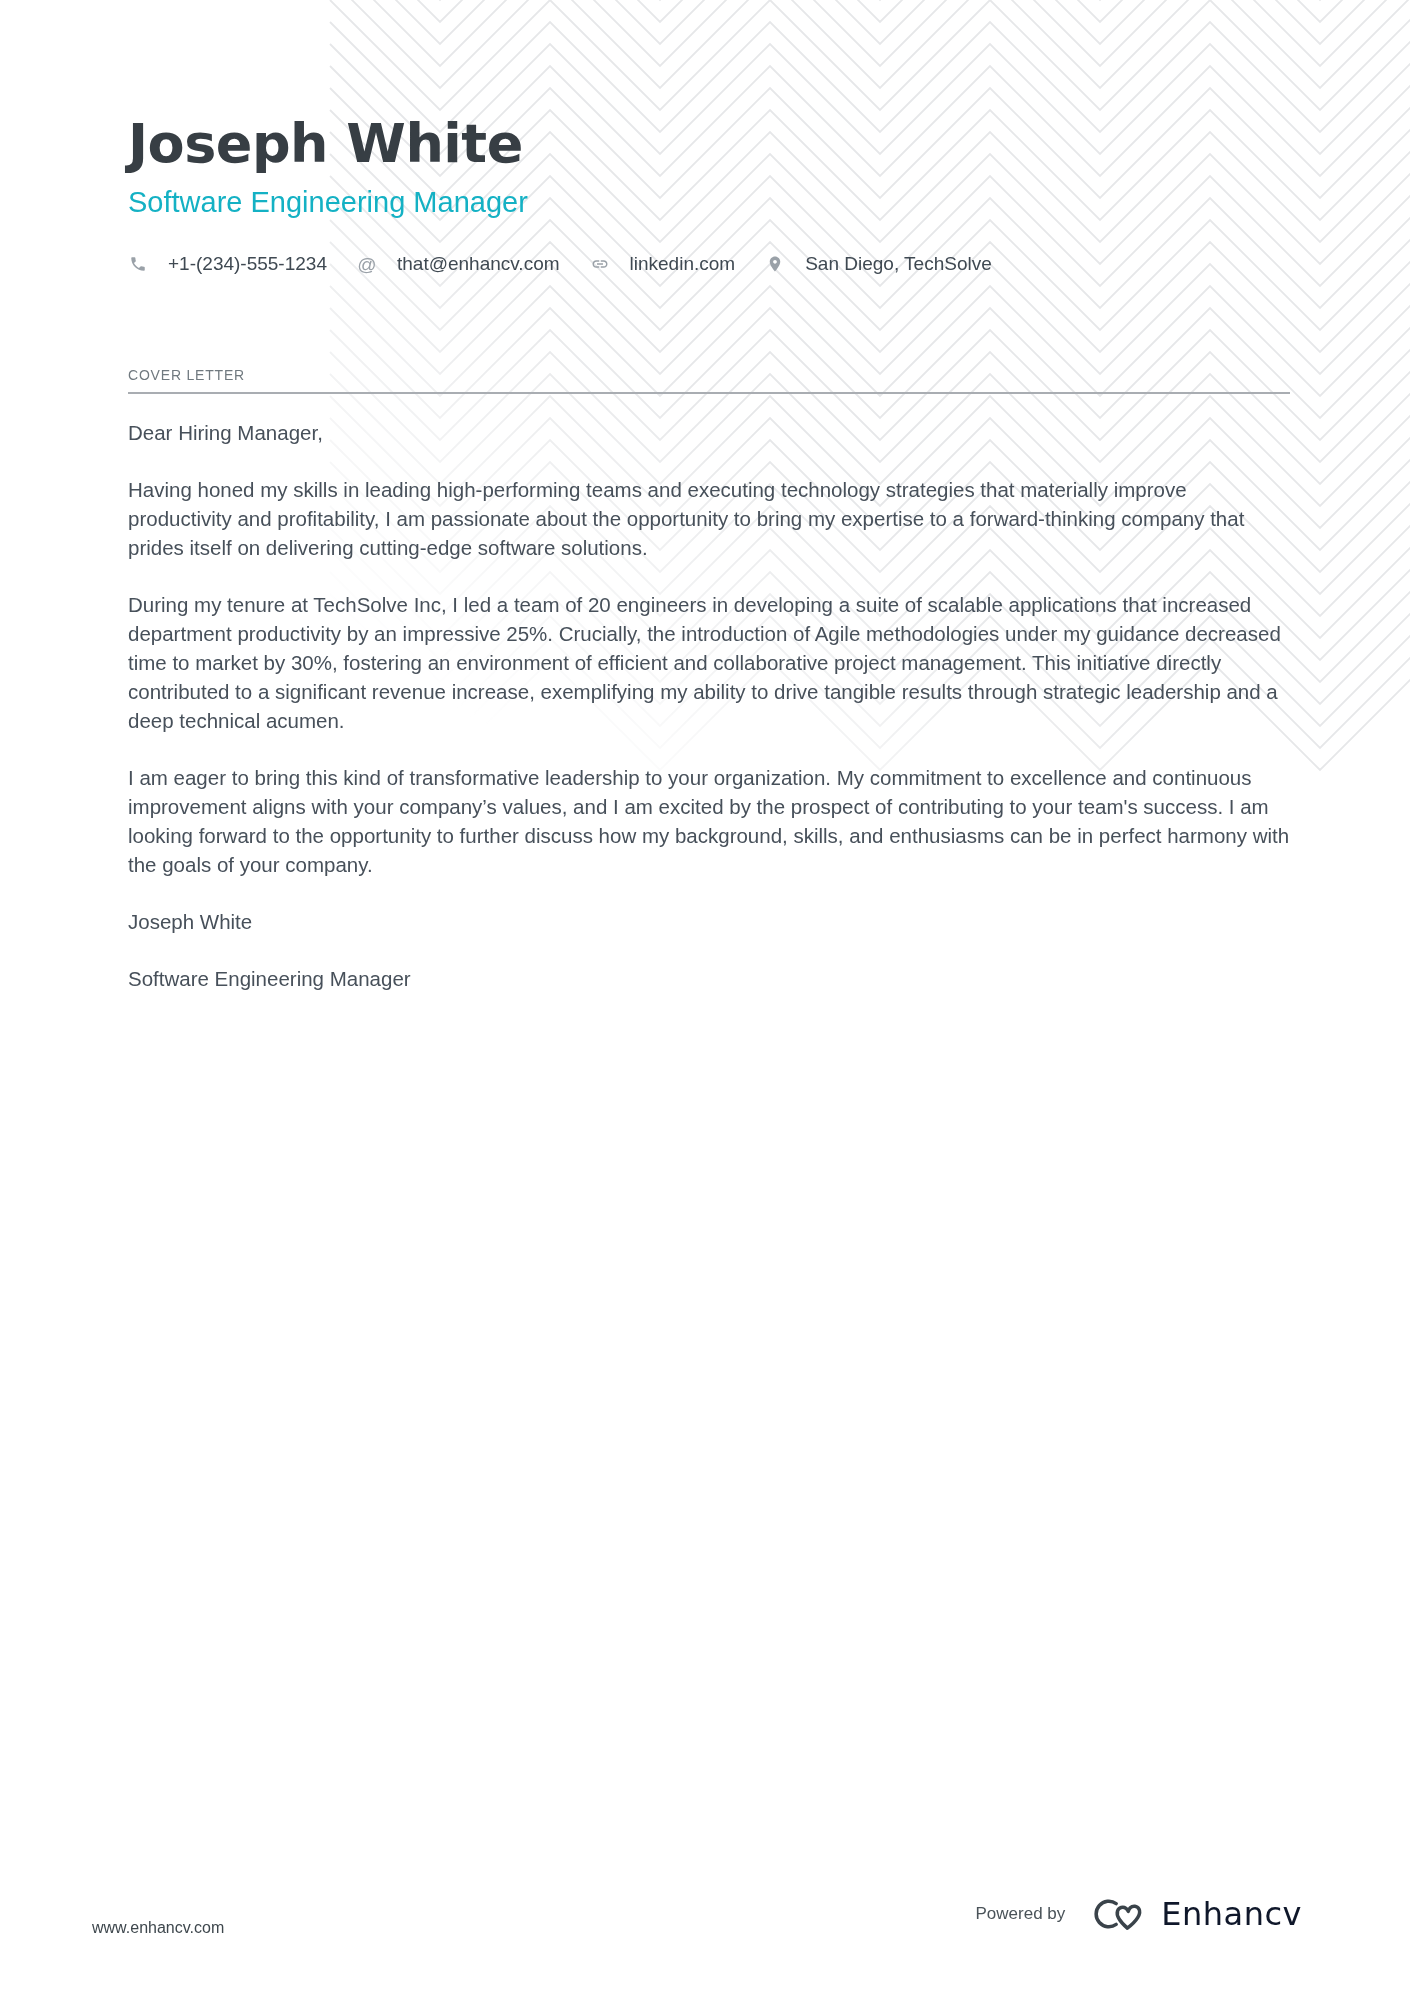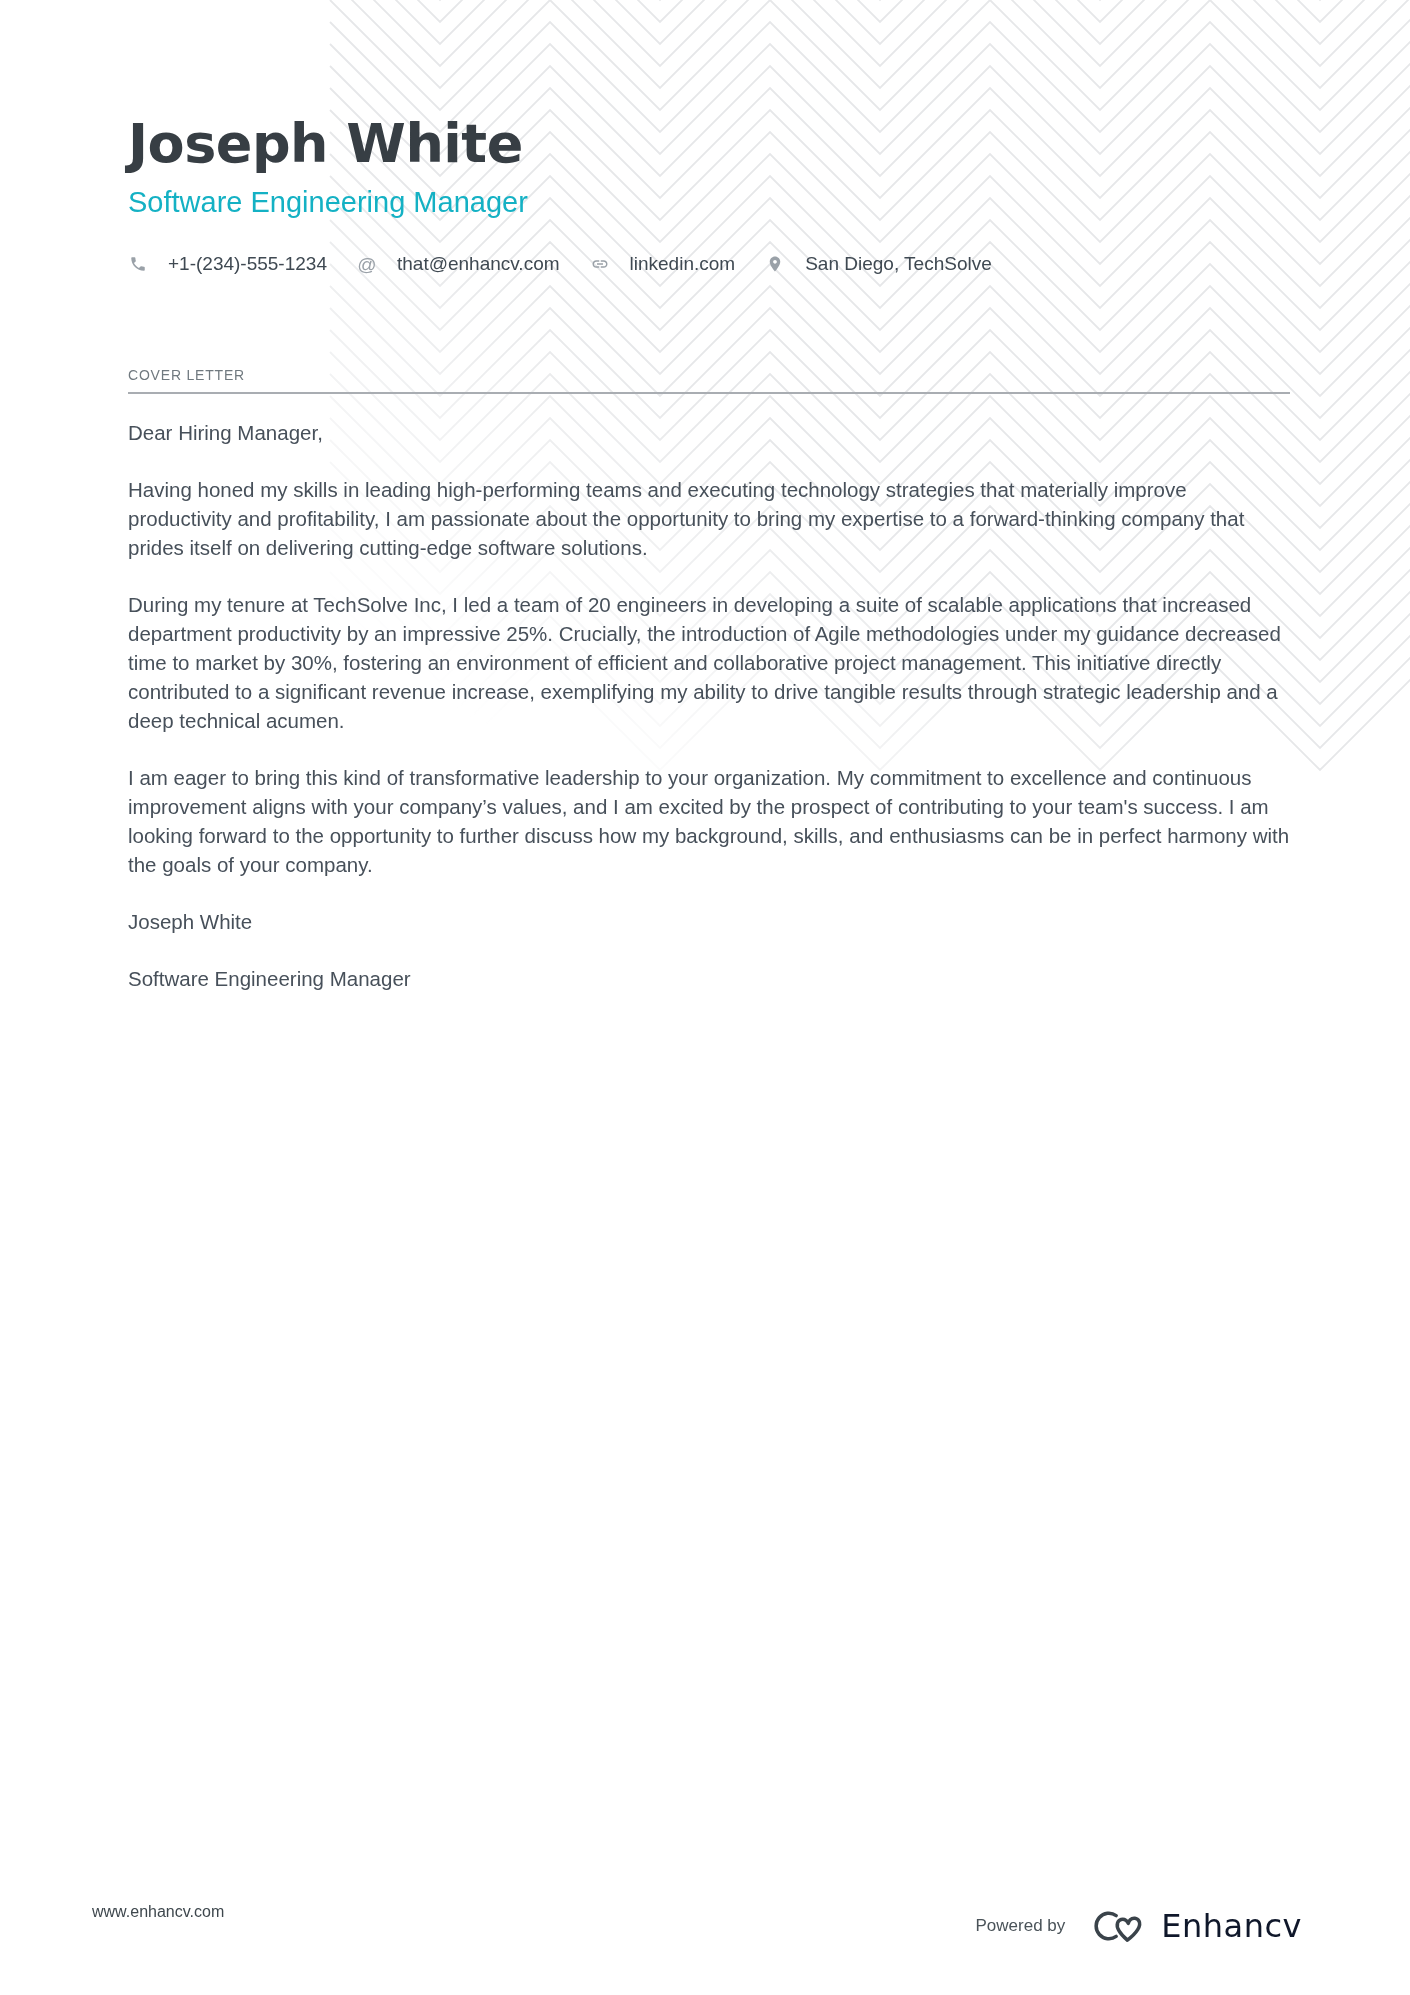--- a/index.html
+++ b/index.html
@@ -49,22 +49,22 @@
   .section-rule{
     border:none;height:2px;background:var(--rule,#a9adb2);
     margin:9px 0 0 0;
   }
   
   .letter{margin-top:24px;font-size:20.5px;line-height:29px;color:var(--body,#47505a);}
   .letter p{margin:0 0 28px 0;}
   .letter p:last-child{margin-bottom:0;}
   
   .footer{
-    position:absolute;left:92px;right:108px;bottom:46px;
-    display:flex;justify-content:space-between;align-items:flex-start;
+    position:absolute;left:92px;right:108px;bottom:58px;
+    display:flex;justify-content:space-between;align-items:flex-end;
   }
   .site-link{font-size:16px;color:#3e474d;text-decoration:none;}
   .powered{display:flex;align-items:center;gap:26px;}
   .powered-label{font-size:17px;color:#4a5359;}
   .brand{display:inline-flex;align-items:center;gap:12px;text-decoration:none;}
   .brand svg{width:58px;height:46px;}
   .brand svg path{fill:none;stroke:#3a434a;stroke-width:2.3;stroke-linecap:round;stroke-linejoin:round;}
   .brand-name{
     font-size:32px;color:#0f172a;letter-spacing:0.5px;
     font-family:"DejaVu Sans","Liberation Sans",sans-serif;font-weight:400;

